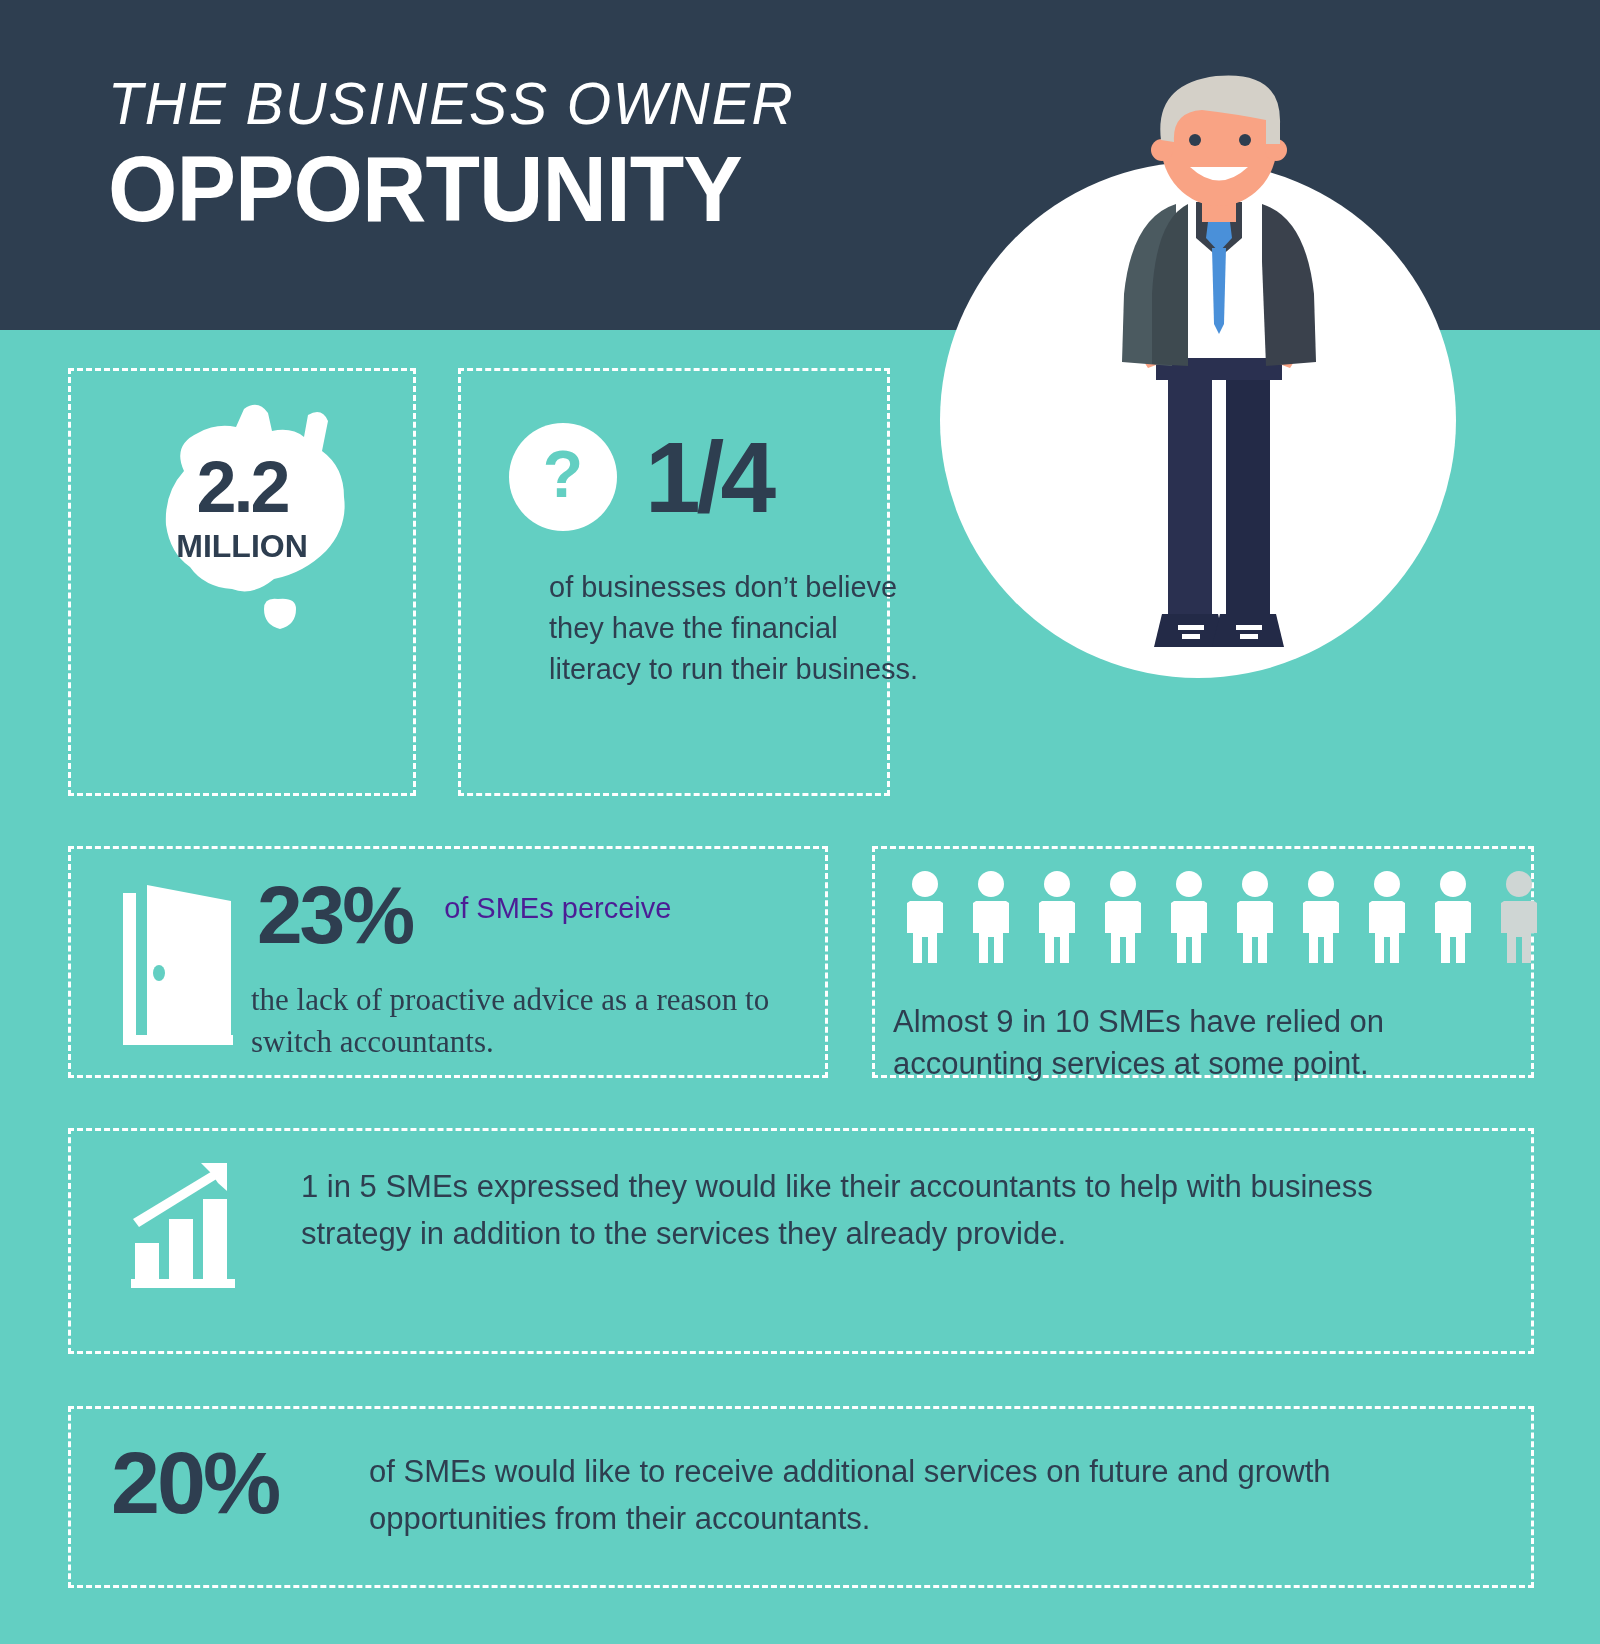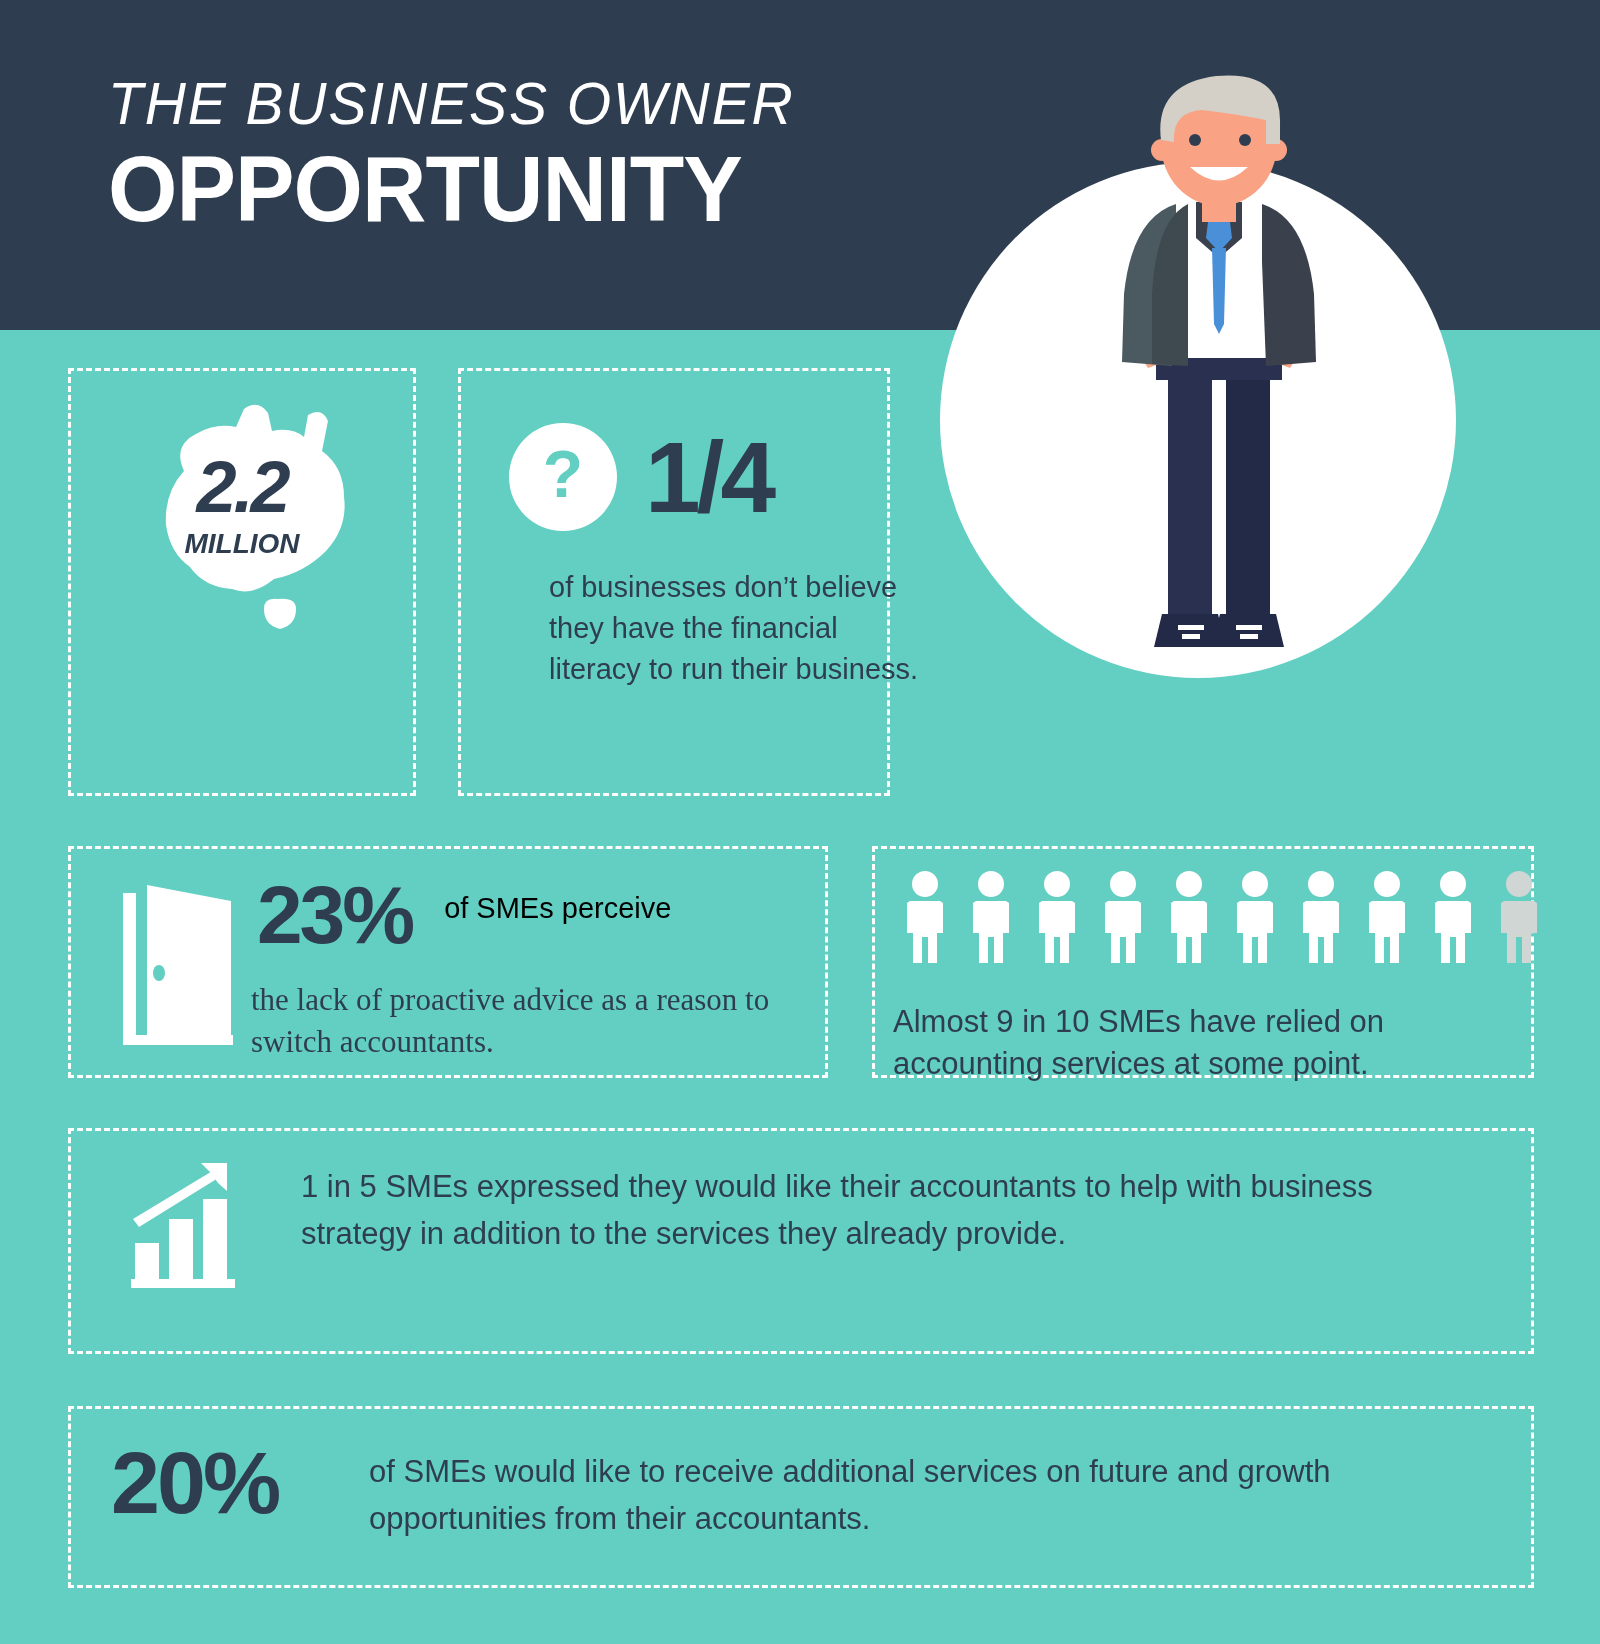--- a/index.html
+++ b/index.html
@@ -51,35 +51,35 @@
     border:3px dashed #ffffff;
     z-index:2;
   }
   #box-map      { left:68px;  top:368px;  width:348px;  height:428px; }
   #box-quarter  { left:458px; top:368px;  width:432px;  height:428px; }
   #box-door     { left:68px;  top:846px;  width:760px;  height:232px; }
   #box-people   { left:872px; top:846px;  width:662px;  height:232px; }
   #box-bars     { left:68px;  top:1128px; width:1466px; height:226px; }
   #box-twenty   { left:68px;  top:1406px; width:1466px; height:182px; }
 
-  .dark { color:#2e3e50;font-style:italic; }
+  .dark { color:#2e3e50; }
 
   
   #aus-map-wrap{
     position:absolute; left:50%; top:22px; transform:translateX(-50%);
     width:260px; height:250px;
   }
   #aus-big-number{
     position:absolute; left:0; top:62px; width:260px; text-align:center;
     font-size:72px; font-weight:bold; line-height:0.9;
     letter-spacing:-3px;
   }
   #aus-sub-number{
     position:absolute; left:0; top:135px; width:260px; text-align:center;
-    font-size:28px; font-weight:bold; letter-spacing:0px;
+    font-size:32px; font-weight:bold; letter-spacing:0px;
   }
   #map-caption{
     position:absolute; left:34px; top:278px; width:290px;
     font-size:29px; line-height:1.38; color:#2e3e50;
   }
 
   
   #q-icon-row{
     position:absolute; left:48px; top:52px; display:flex; align-items:center; gap:28px;
   }
@@ -100,21 +100,21 @@
 
   
   #door-icon{ position:absolute; left:42px; top:36px; width:130px; height:165px; }
   #pct23-row{
     position:absolute; left:186px; top:28px; display:flex; align-items:flex-start; gap:32px;
   }
   #pct23-number{
     font-size:82px; font-weight:bold; color:#2e3e50; letter-spacing:-3px; line-height:0.92;
   }
   #pct23-side{
-    font-size:29px; line-height:1.32; color:#000000; padding-top:12px;
+    font-size:29px; line-height:1.32; color:#4c1d95; padding-top:12px;
   }
   #pct23-body{
     position:absolute; left:180px; top:130px; width:600px;
     font-size:31px; line-height:1.34; color:#2e3e50;font-family:Liberation Serif, serif;
   }
 
   
   #people-row{
     position:absolute; left:22px; top:22px; display:flex; gap:10px;
   }

